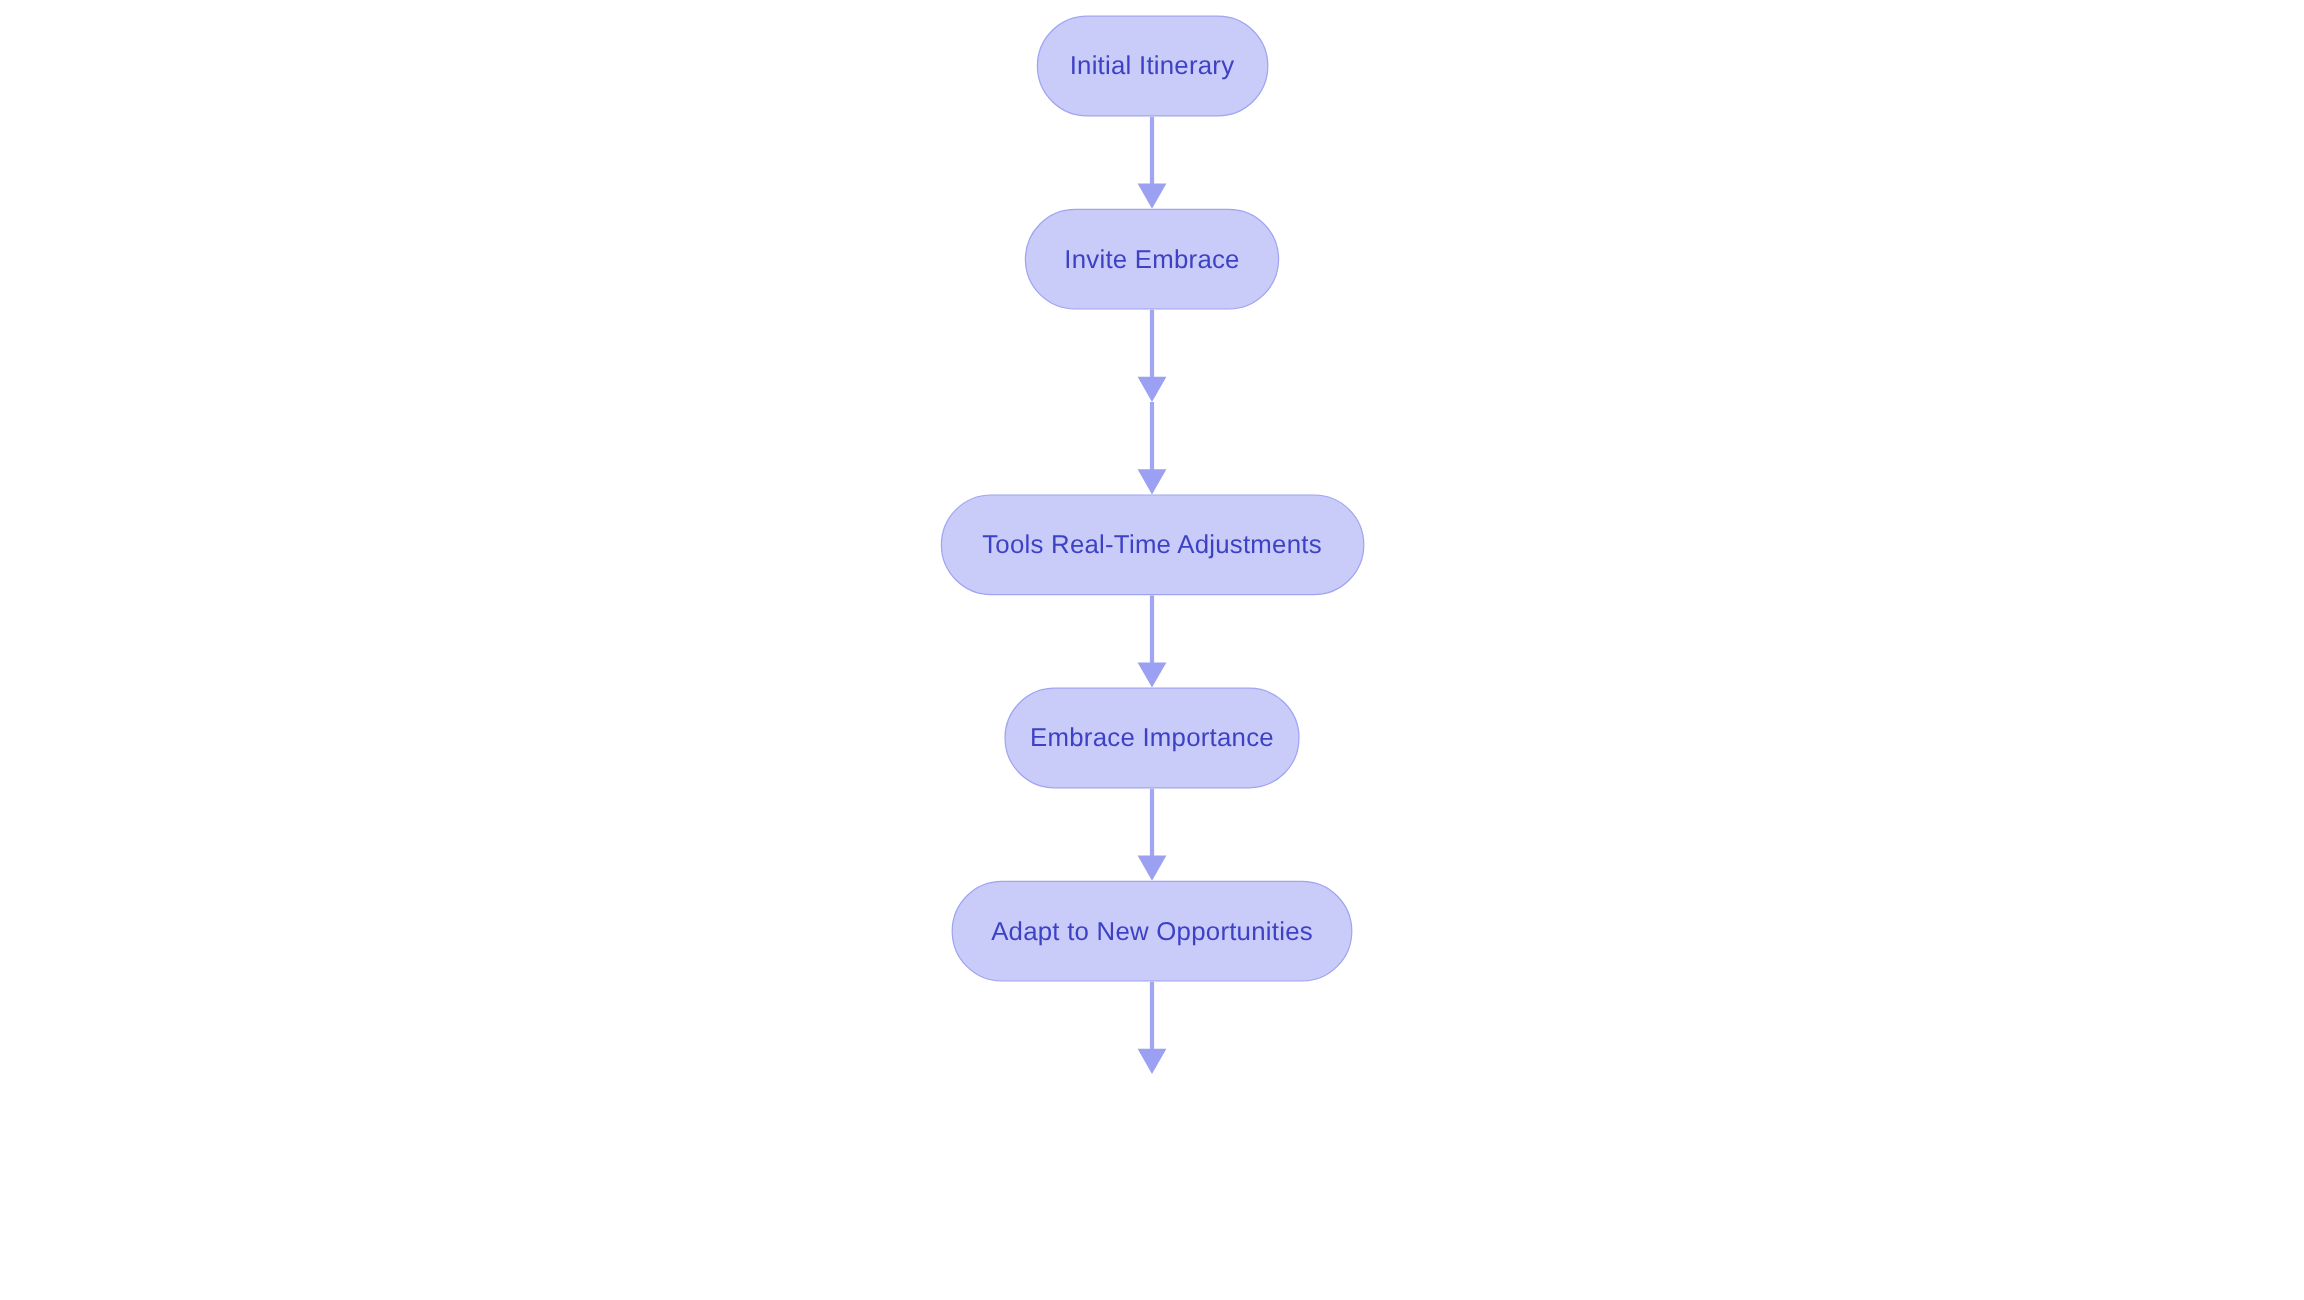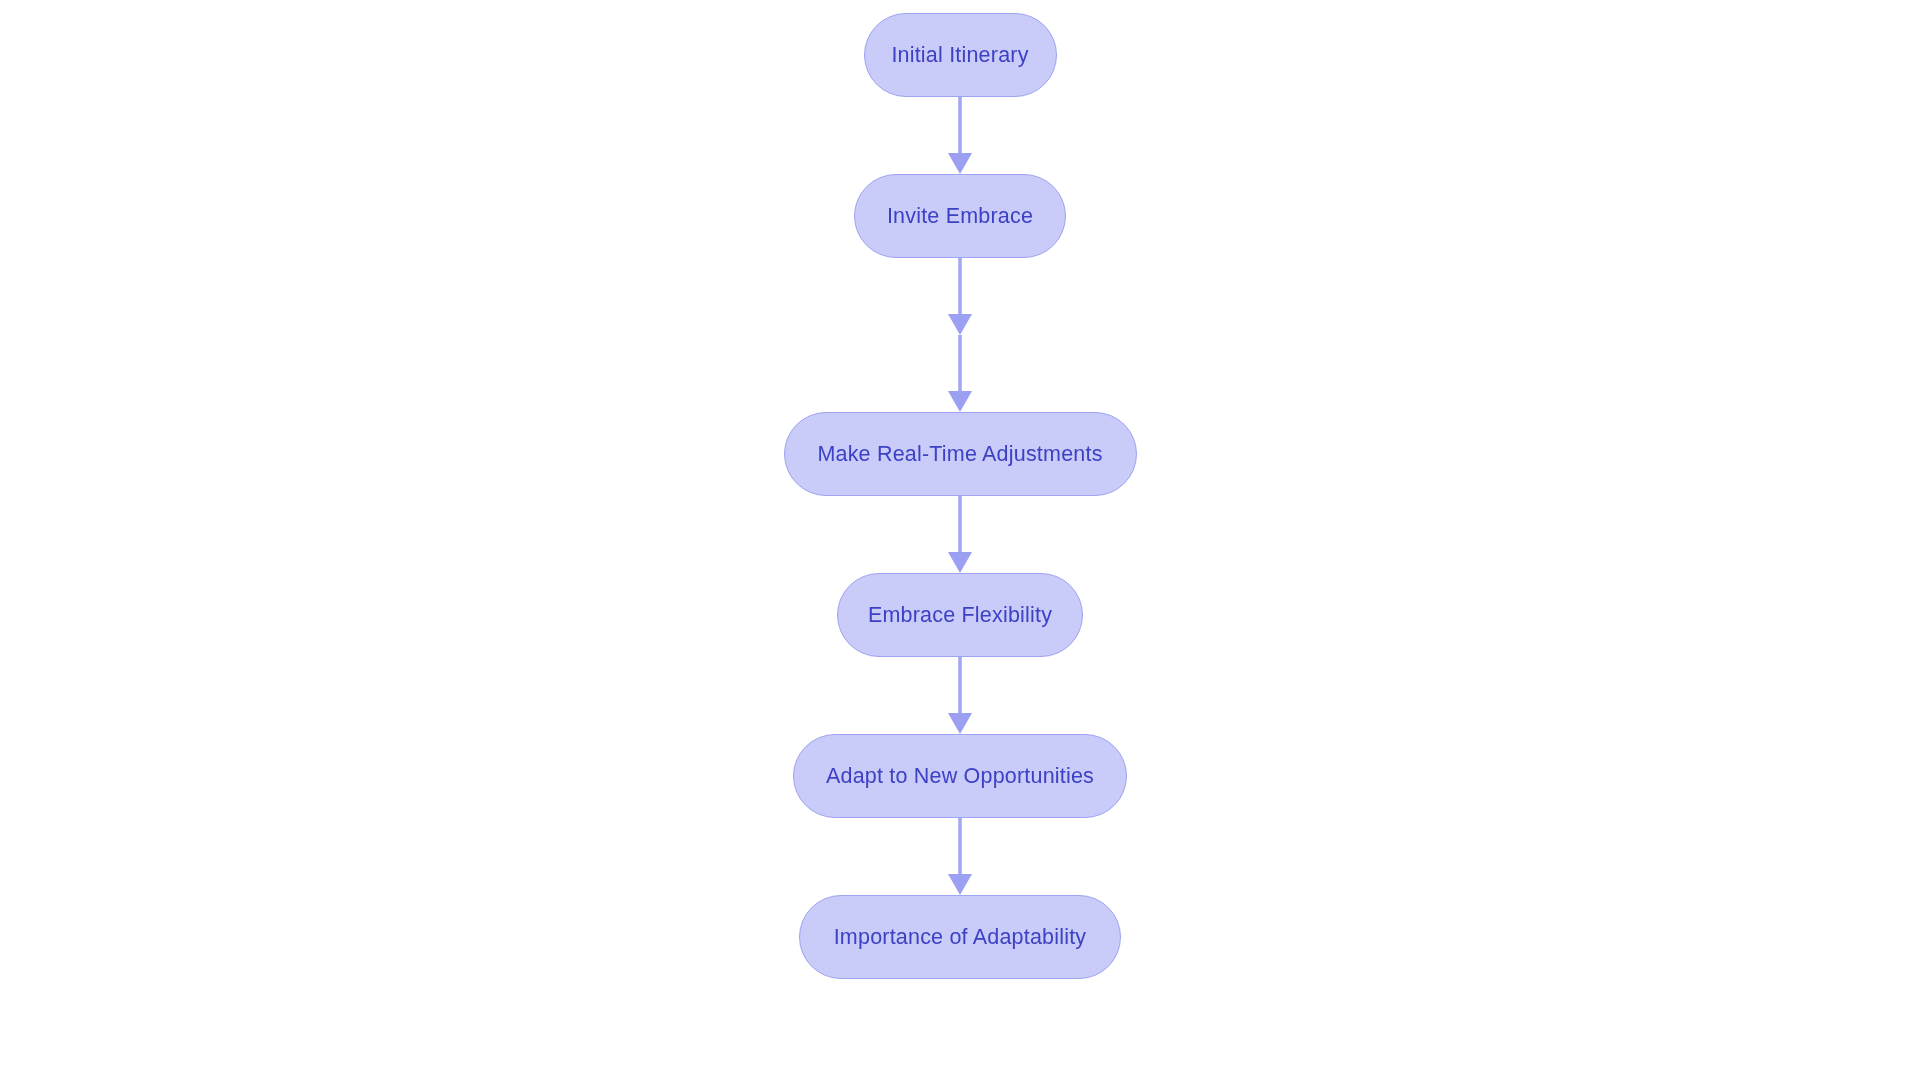--- a/index.html
+++ b/index.html
@@ -77,43 +77,40 @@
     <polygon points="1,56 25,56 13,77"></polygon>
   </svg>
 
 
   <svg class="connector" width="26" height="77" viewBox="0 0 26 77" aria-hidden="true">
     <line x1="13" y1="0" x2="13" y2="58" stroke-width="3.5"></line>
     <polygon points="1,56 25,56 13,77"></polygon>
   </svg>
 
   <div class="node n3">
-    <span>Make Real-Time Adjustments</span>
+    <span>Tools Real-Time Adjustments</span>
   </div>
 
   <svg class="connector" width="26" height="77" viewBox="0 0 26 77" aria-hidden="true">
     <line x1="13" y1="0" x2="13" y2="58" stroke-width="3.5"></line>
     <polygon points="1,56 25,56 13,77"></polygon>
   </svg>
 
   <div class="node n4">
-    <span>Embrace Flexibility</span>
+    <span>Embrace Importance</span>
   </div>
 
   <svg class="connector" width="26" height="77" viewBox="0 0 26 77" aria-hidden="true">
     <line x1="13" y1="0" x2="13" y2="58" stroke-width="3.5"></line>
     <polygon points="1,56 25,56 13,77"></polygon>
   </svg>
 
   <div class="node n5">
     <span>Adapt to New Opportunities</span>
   </div>
 
   <svg class="connector" width="26" height="77" viewBox="0 0 26 77" aria-hidden="true">
     <line x1="13" y1="0" x2="13" y2="58" stroke-width="3.5"></line>
     <polygon points="1,56 25,56 13,77"></polygon>
   </svg>
 
-  <div class="node n6">
-    <span>Importance of Adaptability</span>
-  </div>
 
 </div>
 
 </body></html>

